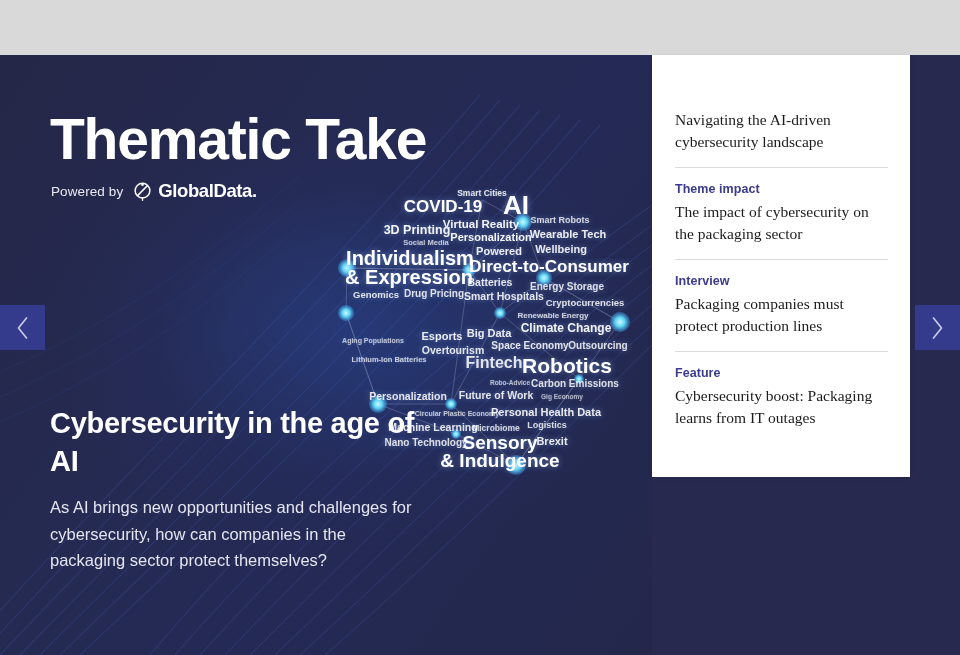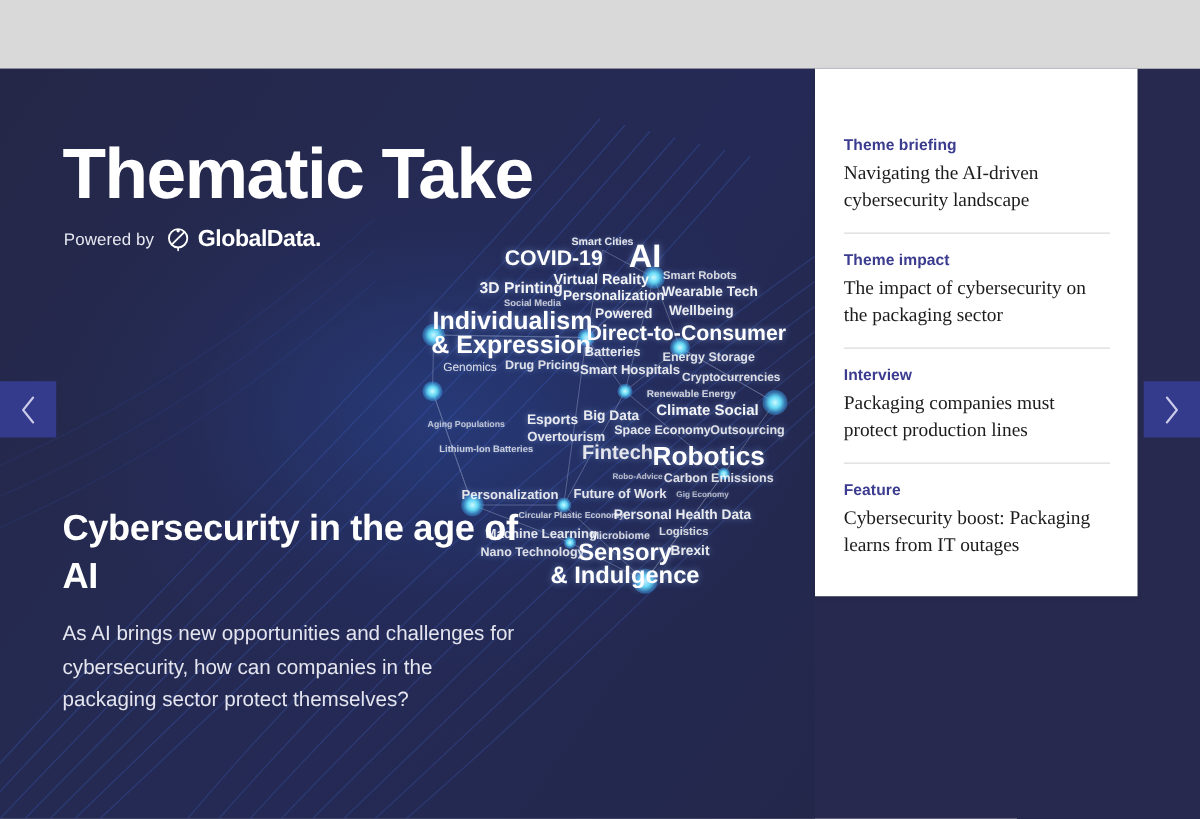--- a/index.html
+++ b/index.html
@@ -193,28 +193,28 @@
       <span class="w" style="left: 230px; top: 38px; font-size: 9px; font-weight: 700; opacity: 0.82;">Smart Robots</span>
       <span class="w" style="left: 87px; top: 48px; font-size: 12.5px; font-weight: 700; opacity: 0.95;">3D Printing</span>
       <span class="w" style="left: 161px; top: 55px; font-size: 11px; font-weight: 700; opacity: 0.95;">Personalization</span>
       <span class="w" style="left: 228px; top: 52px; font-size: 11px; font-weight: 700; opacity: 0.92; padding-left: 20px;">Wearable Tech</span>
       <span class="w" style="left: 96px; top: 60px; font-size: 7.5px; font-weight: 700; opacity: 0.72; text-shadow: rgba(150, 190, 255, 0.45) 0px 0px 3px;">Social Media</span>
       <span class="w" style="left: 169px; top: 69px; font-size: 11px; font-weight: 700; opacity: 0.92;">Powered</span>
       <span class="w" style="left: 231px; top: 67px; font-size: 11px; font-weight: 700; opacity: 0.9;">Wellbeing</span>
       <span class="w" style="left: 80px; top: 76px; font-size: 20px; font-weight: 700; opacity: 1;">Individualism</span>
       <span class="w" style="left: 219px; top: 85px; font-size: 17px; font-weight: 700; opacity: 1;">Direct-to-Consumer</span>
       <span class="w" style="left: 79px; top: 95px; font-size: 20px; font-weight: 700; opacity: 1;">&amp; Expression</span>
-      <span class="w" style="left: 46px; top: 112px; font-size: 9.5px; font-weight: 400; opacity: 0.85;">Genomics</span>
+      <span class="w" style="left: 46px; top: 112px; font-size: 9.5px; font-weight: 700; opacity: 0.85;">Genomics</span>
       <span class="w" style="left: 104px; top: 111px; font-size: 10px; font-weight: 700; opacity: 0.85;">Drug Pricing</span>
       <span class="w" style="left: 160px; top: 100px; font-size: 10.5px; font-weight: 700; opacity: 0.88;">Batteries</span>
       <span class="w" style="left: 237px; top: 104px; font-size: 10px; font-weight: 700; opacity: 0.85;">Energy Storage</span>
       <span class="w" style="left: 174px; top: 114px; font-size: 10.5px; font-weight: 700; opacity: 0.88;">Smart Hospitals</span>
       <span class="w" style="left: 255px; top: 120px; font-size: 9.5px; font-weight: 700; opacity: 0.85;">Cryptocurrencies</span>
       <span class="w" style="left: 223px; top: 133px; font-size: 8px; font-weight: 700; opacity: 0.78; text-shadow: rgba(150, 190, 255, 0.45) 0px 0px 3px;">Renewable Energy</span>
-      <span class="w" style="left: 236px; top: 146px; font-size: 12px; font-weight: 700; opacity: 0.95;">Climate Social</span>
+      <span class="w" style="left: 236px; top: 146px; font-size: 12px; font-weight: 700; opacity: 0.95;">Climate Change</span>
       <span class="w" style="left: 112px; top: 154px; font-size: 11px; font-weight: 700; opacity: 0.9;">Esports</span>
       <span class="w" style="left: 159px; top: 151px; font-size: 11px; font-weight: 700; opacity: 0.9;">Big Data</span>
       <span class="w" style="left: 43px; top: 158px; font-size: 7px; font-weight: 700; opacity: 0.7; text-shadow: rgba(150, 190, 255, 0.45) 0px 0px 3px;">Aging Populations</span>
       <span class="w" style="left: 200px; top: 163px; font-size: 10px; font-weight: 700; opacity: 0.88;">Space Economy</span>
       <span class="w" style="left: 268px; top: 163px; font-size: 10px; font-weight: 700; opacity: 0.85;">Outsourcing</span>
       <span class="w" style="left: 123px; top: 168px; font-size: 10.5px; font-weight: 700; opacity: 0.88;">Overtourism</span>
       <span class="w" style="left: 59px; top: 177px; font-size: 7.5px; font-weight: 700; opacity: 0.75; text-shadow: rgba(150, 190, 255, 0.45) 0px 0px 3px;">Lithium-Ion Batteries</span>
       <span class="w" style="left: 164px; top: 181px; font-size: 16px; font-weight: 700; opacity: 0.88;">Fintech</span>
       <span class="w" style="left: 237px; top: 184px; font-size: 21px; font-weight: 700; opacity: 1;">Robotics</span>
       <span class="w" style="left: 180px; top: 200px; font-size: 6.5px; font-weight: 700; opacity: 0.68; text-shadow: rgba(150, 190, 255, 0.45) 0px 0px 3px;">Robo-Advice</span>
@@ -243,21 +243,20 @@
   </div>
   <div class="nav-arrow right">
     <svg width="17" height="26" viewBox="0 0 17 26">
       <path d="M4.5 3 L12.5 13 L4.5 23" fill="none" stroke="#c9cbe8" stroke-width="1.7" stroke-linecap="round" stroke-linejoin="round"></path>
     </svg>
   </div>
 
   <div class="card">
     <div class="card-inner" id="card-list">
         <div class="entry">
-          <p class="entry-cat">Theme briefing</p>
           <p class="entry-title">Navigating the AI-driven cybersecurity landscape</p>
         </div>
         <div class="entry">
           <p class="entry-cat">Theme impact</p>
           <p class="entry-title">The impact of cybersecurity on the packaging sector</p>
         </div>
         <div class="entry">
           <p class="entry-cat">Interview</p>
           <p class="entry-title">Packaging companies must protect production lines</p>
         </div>

